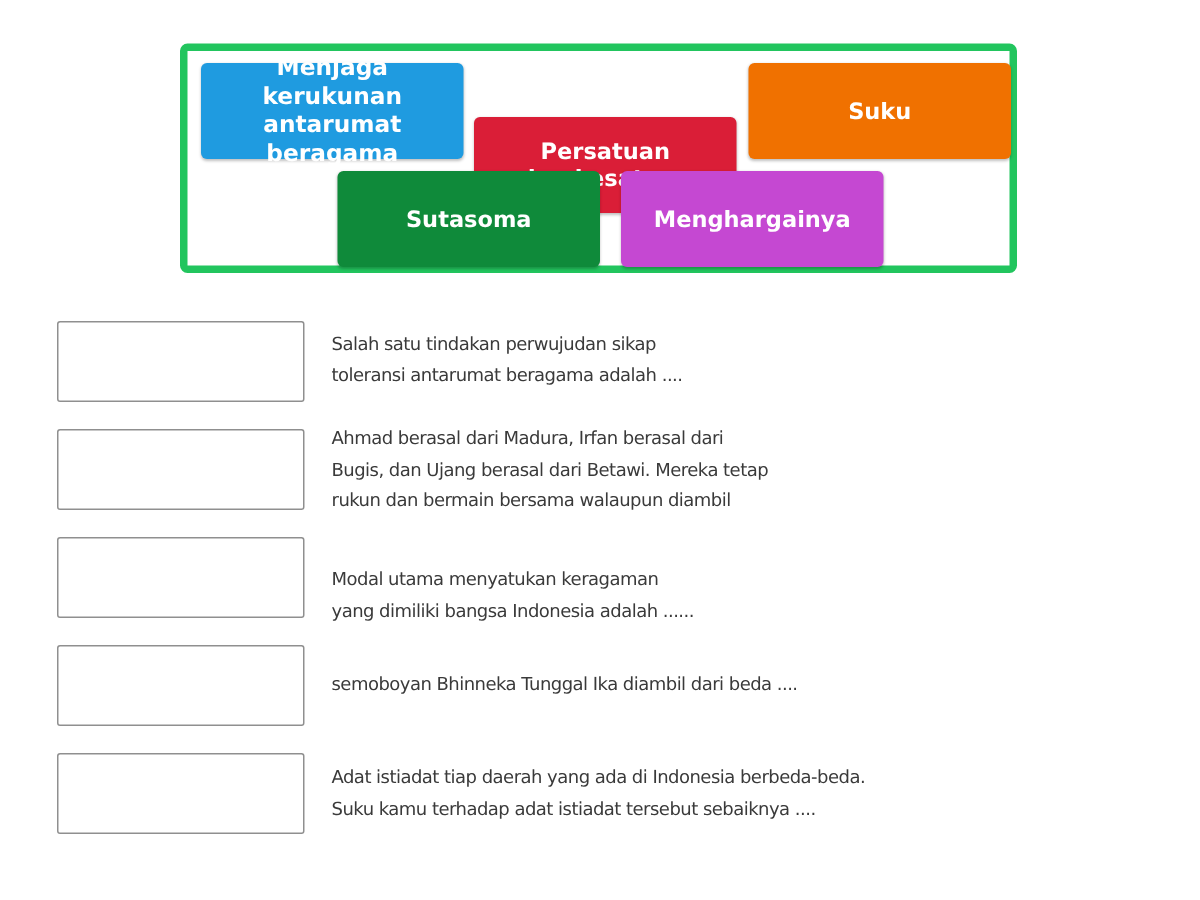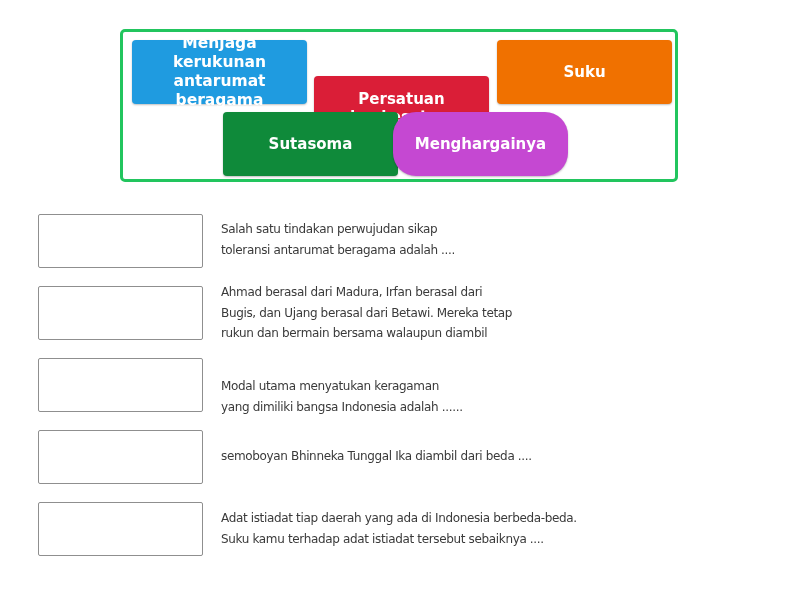--- a/index.html
+++ b/index.html
@@ -1,23 +1,23 @@
 <!DOCTYPE html>
 <html><head>
 <meta charset="utf-8">
 <style>
   html, body { margin:0; padding:0; }
   body { width:800px; height:600px; background:#ffffff; position:relative; overflow:hidden; font-family:"DejaVu Sans", "Liberation Sans", sans-serif; }
-  .bank { position:absolute; left:120px; top:29px; width:558px; height:153px; border:3px solid #22c55e; border-radius:5px; box-sizing:border-box; background:#fff; }
+  .bank { position:absolute; left:120px; top:29px; width:558px; height:153px; border:5px solid #22c55e; border-radius:5px; box-sizing:border-box; background:#fff; }
   .tile { position:absolute; width:175px; height:64px; border-radius:4px; color:#fff; font-weight:bold; font-size:15px; line-height:18px; display:flex; align-items:center; justify-content:center; text-align:center; box-sizing:border-box; padding:0 4px; box-shadow:0 1px 2px rgba(0,0,0,0.25); cursor:grab; white-space:pre-line; }
   .t0 { left:9px;  top:8px; font-size:15.5px; line-height:19px; }
   .t1 { left:191px; top:8px;margin-top:36px; }
   .t2 { left:374px; top:8px; }
   .t3 { left:100px; top:80px; }
-  .t4 { left:270px; top:80px;border-radius:23px; }
+  .t4 { left:289px; top:80px; }
   .slot { position:absolute; left:38px; width:165px; height:54px; border:1px solid #8f8f8f; border-radius:2px; box-sizing:border-box; background:#fff; }
   .q { position:absolute; left:221px; font-size:12px; line-height:20.5px; color:#3a3a3a; white-space:pre-line; font-family:"DejaVu Sans", sans-serif; letter-spacing:-0.35px; }
 </style>
 </head>
 <body>
 
 <div class="bank">
   <div class="tile t0" style="background:#1f9be0">Menjaga kerukunan
 antarumat
 beragama</div>

